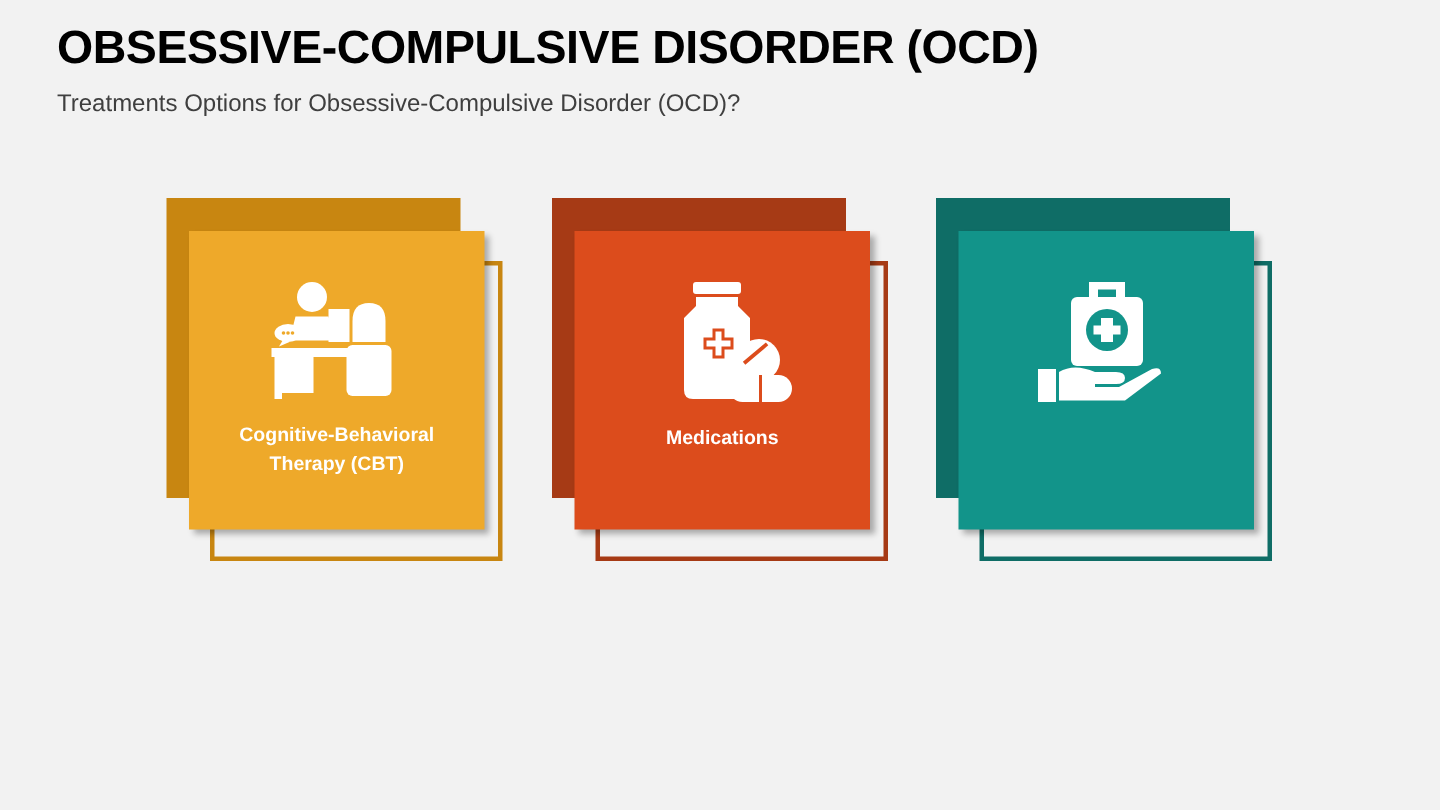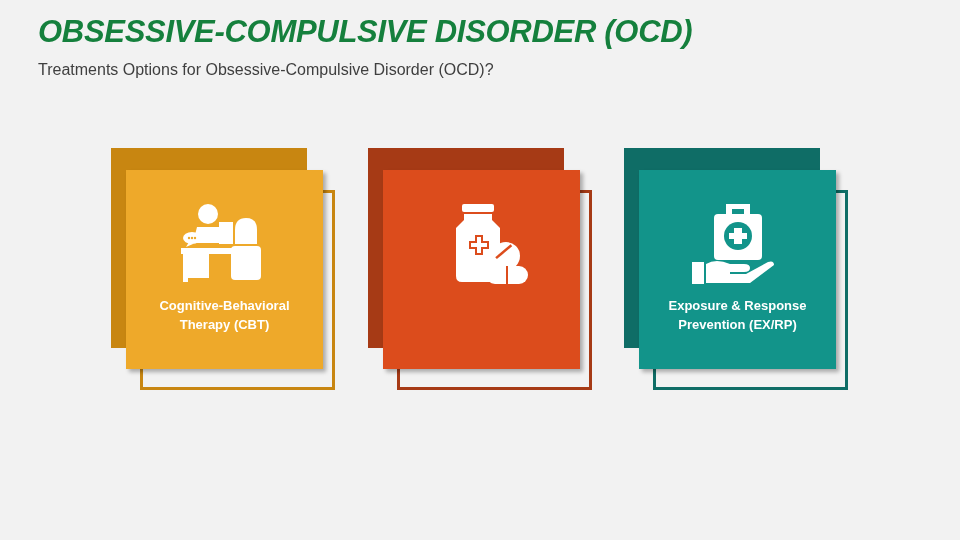--- a/index.html
+++ b/index.html
@@ -1,19 +1,19 @@
 <!DOCTYPE html>
 <html><head>
 <meta charset="utf-8">
 <style>
   html,body{margin:0;padding:0;}
   body{width:960px;height:540px;background:#f2f2f2;position:relative;overflow:hidden;font-family:"Liberation Sans",sans-serif;}
-  .title{position:absolute;left:38px;top:14px;font-size:31px;font-weight:bold;color:#15803d;letter-spacing:-0.3px;margin:0;font-style:italic;}
+  .title{position:absolute;left:38px;top:14px;font-size:31px;font-weight:bold;color:#000000;letter-spacing:-0.3px;margin:0;}
   .subtitle{position:absolute;left:38px;top:61px;font-size:16px;color:#3f3f3f;margin:0;}
-  .group{position:absolute;top:148px;width:230px;height:246px;padding-left:32px;}
+  .group{position:absolute;top:132px;width:230px;height:246px;padding-left:32px;}
   .back{position:absolute;left:0;top:0;width:196px;height:200px;}
   .outline{position:absolute;left:29px;top:42px;width:195px;height:200px;border:3px solid;box-sizing:border-box;}
   .front{position:absolute;left:15px;top:22px;width:197px;height:199px;box-shadow:3px 3px 4px rgba(0,0,0,0.3);}
   .icon{position:absolute;left:50%;top:30px;transform:translateX(-50%);width:100px;height:90px;}
   .label{position:absolute;left:8px;right:8px;top:126px;text-align:center;color:#fff;font-size:13px;font-weight:bold;line-height:19px;}
 </style>
 </head>
 <body>
 
 <h1 class="title">OBSESSIVE-COMPULSIVE DISORDER (OCD)</h1>
@@ -56,32 +56,32 @@
         <path d="M32 14 h28 v6 l8 8 v48 q0 6 -6 6 h-32 q-6 0 -6 -6 v-48 l8 -8z"></path>
         <circle cx="74" cy="56" r="14"></circle>
         <rect x="54" y="66" width="42" height="18" rx="9"></rect>
       </g>
       <g fill="#dc4c1c">
         <path d="M38 42 h6 v-6 h6 v6 h6 v6 h-6 v6 h-6 v-6 h-6z" fill="none" stroke="#dc4c1c" stroke-width="2"></path>
         <rect x="65" y="50" width="20" height="2.5" transform="rotate(-40 74 56)"></rect>
         <rect x="74" y="66" width="2" height="18"></rect>
       </g>
     </svg>
+    <div class="label" style="top:128px;">Medications</div>
   </div>
 </div>
 
 <div class="group" style="left:624px;">
   <div class="back" style="background:#0f6d66;"></div>
   <div class="outline" style="border-color:#0f6d66;"></div>
   <div class="front" style="background:#12948a;">
     <svg class="icon" viewBox="0 0 100 90">
       <g fill="#fff">
         <path d="M38 4 h24 v10 h-6 v-5 h-12 v5 h-6z"></path>
         <rect x="26" y="14" width="48" height="46" rx="4"></rect>
         <rect x="4" y="62" width="12" height="22"></rect>
         <path d="M18 64 q10 -6 24 0 h14 q6 0 6 4 q0 4 -6 4 h-14 v2 h16 l22 -12 q6 -2 6 3 l-24 18 h-44z"></path>
       </g>
       <circle cx="50" cy="36" r="14" fill="#12948a"></circle>
       <path d="M46 28 h8 v5 h5 v6 h-5 v5 h-8 v-5 h-5 v-6 h5z" fill="#fff"></path>
     </svg>
-    <div class="label">Exposure &amp; Response Prevention (EX/RP)</div>
   </div>
 </div>
 
 </body></html>

